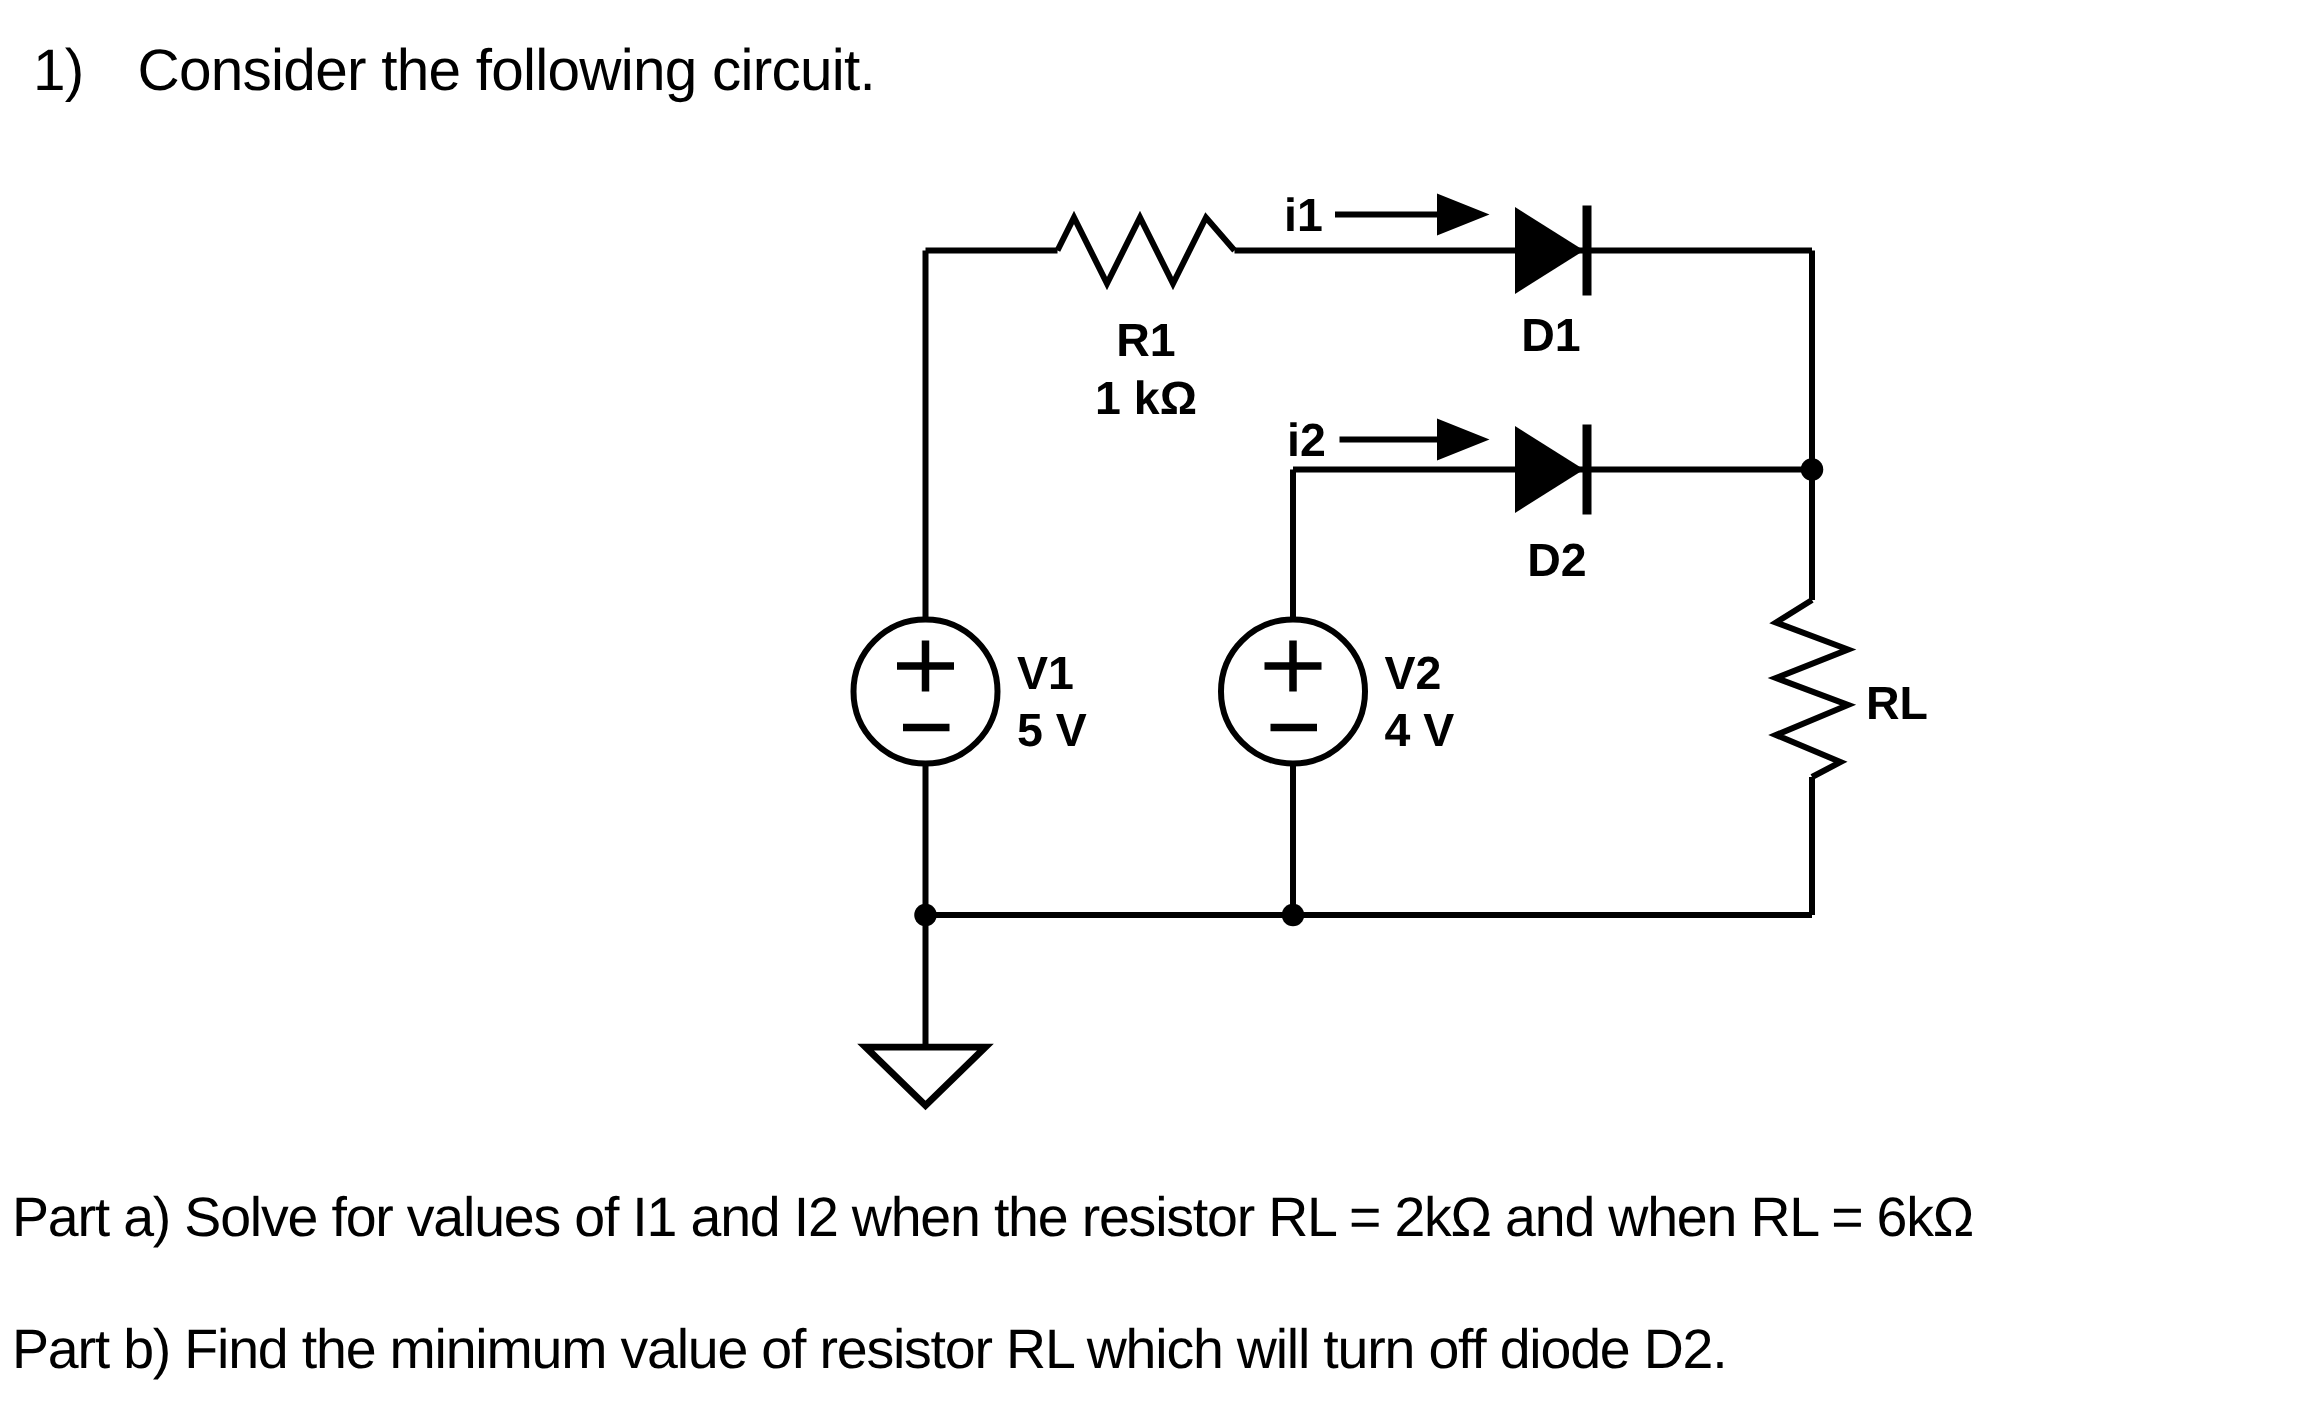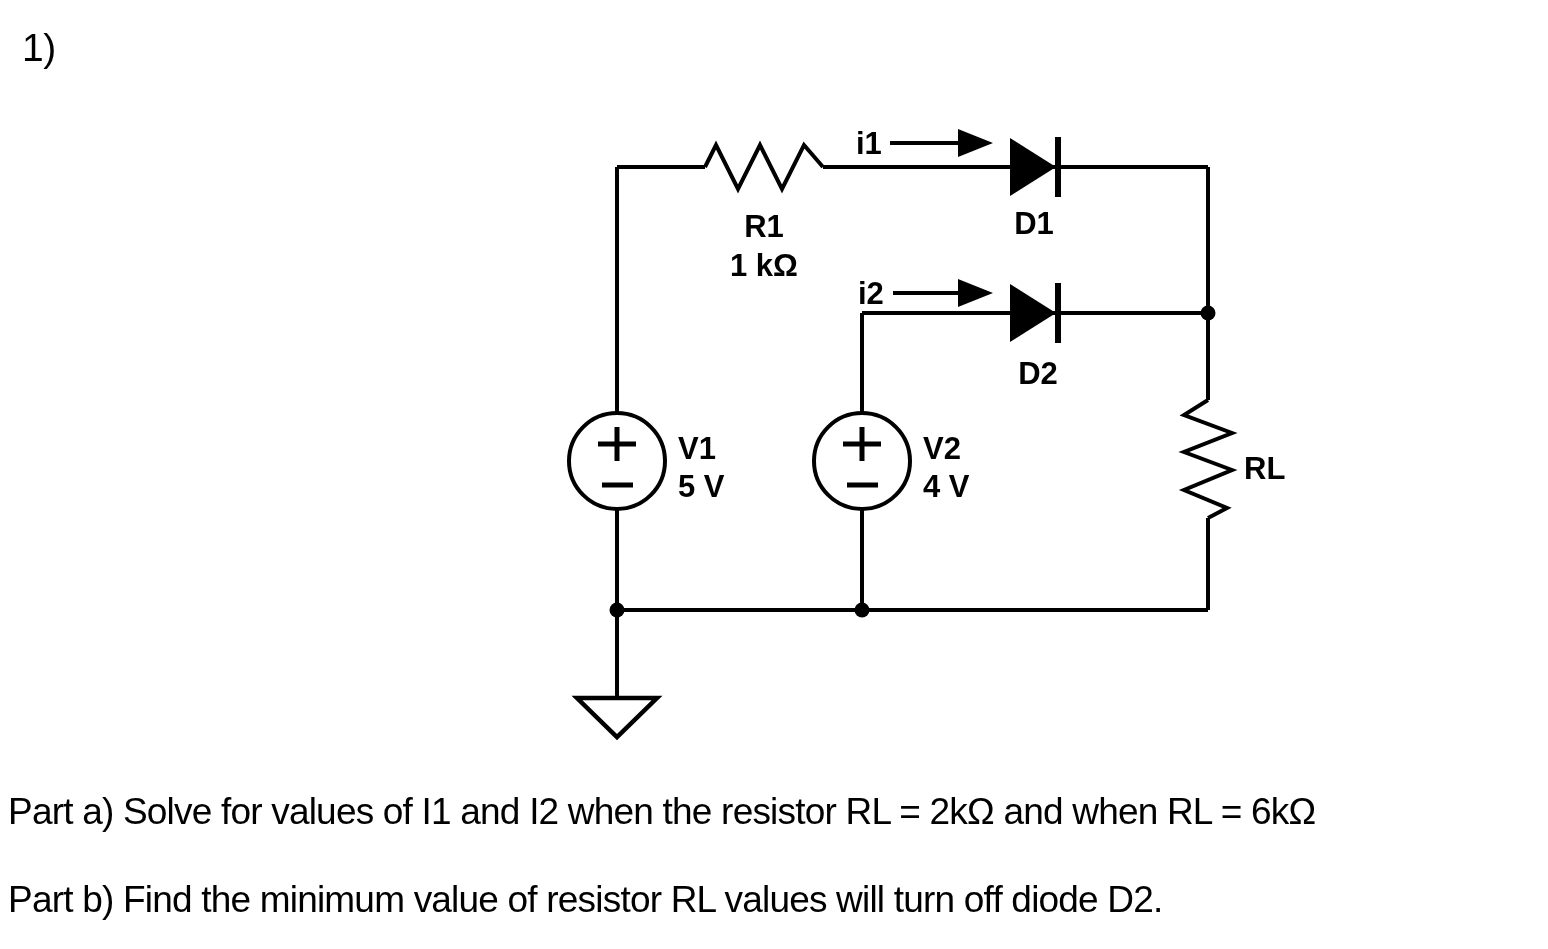--- a/index.html
+++ b/index.html
@@ -48,20 +48,21 @@
     text-align: right;
   }
   #part-a { top: 791px; }
   #part-b { top: 879px; }
 </style>
 </head>
 <body>
 
 <div class="title-row">
   <span>1)</span>
+  <span>Consider the following circuit.</span>
 </div>
 
 <svg class="circuit-svg" viewBox="0 0 780 680" xmlns="http://www.w3.org/2000/svg">
 
   <path class="wire" d="M67,67 V313 M67,409 V510"></path>
 
   <path class="wire" d="M67,67 H155 M273,67 H658"></path>
 
   <polyline class="wire" points="155,67 166,45 188,89 210,45 232,89 254,45 273,67"></polyline>
   <text x="214" y="137" text-anchor="middle">R1</text>
@@ -121,13 +122,13 @@
   <circle cx="67" cy="510" r="7.5" fill="#000000"></circle>
   <circle cx="312" cy="510" r="7.5" fill="#000000"></circle>
 
   <g>
     <path class="wire" d="M67,510 V598"></path>
     <polygon points="27,598 107,598 67,637" fill="#ffffff" stroke="#000000" stroke-width="4.5"></polygon>
   </g>
 </svg>
 
 <div class="question" id="part-a">Part a) Solve for values of I1 and I2 when the resistor RL = 2kΩ and when RL = 6kΩ</div>
-<div class="question" id="part-b">Part b) Find the minimum value of resistor RL values will turn off diode D2.</div>
+<div class="question" id="part-b">Part b) Find the minimum value of resistor RL which will turn off diode D2.</div>
 
 </body></html>

